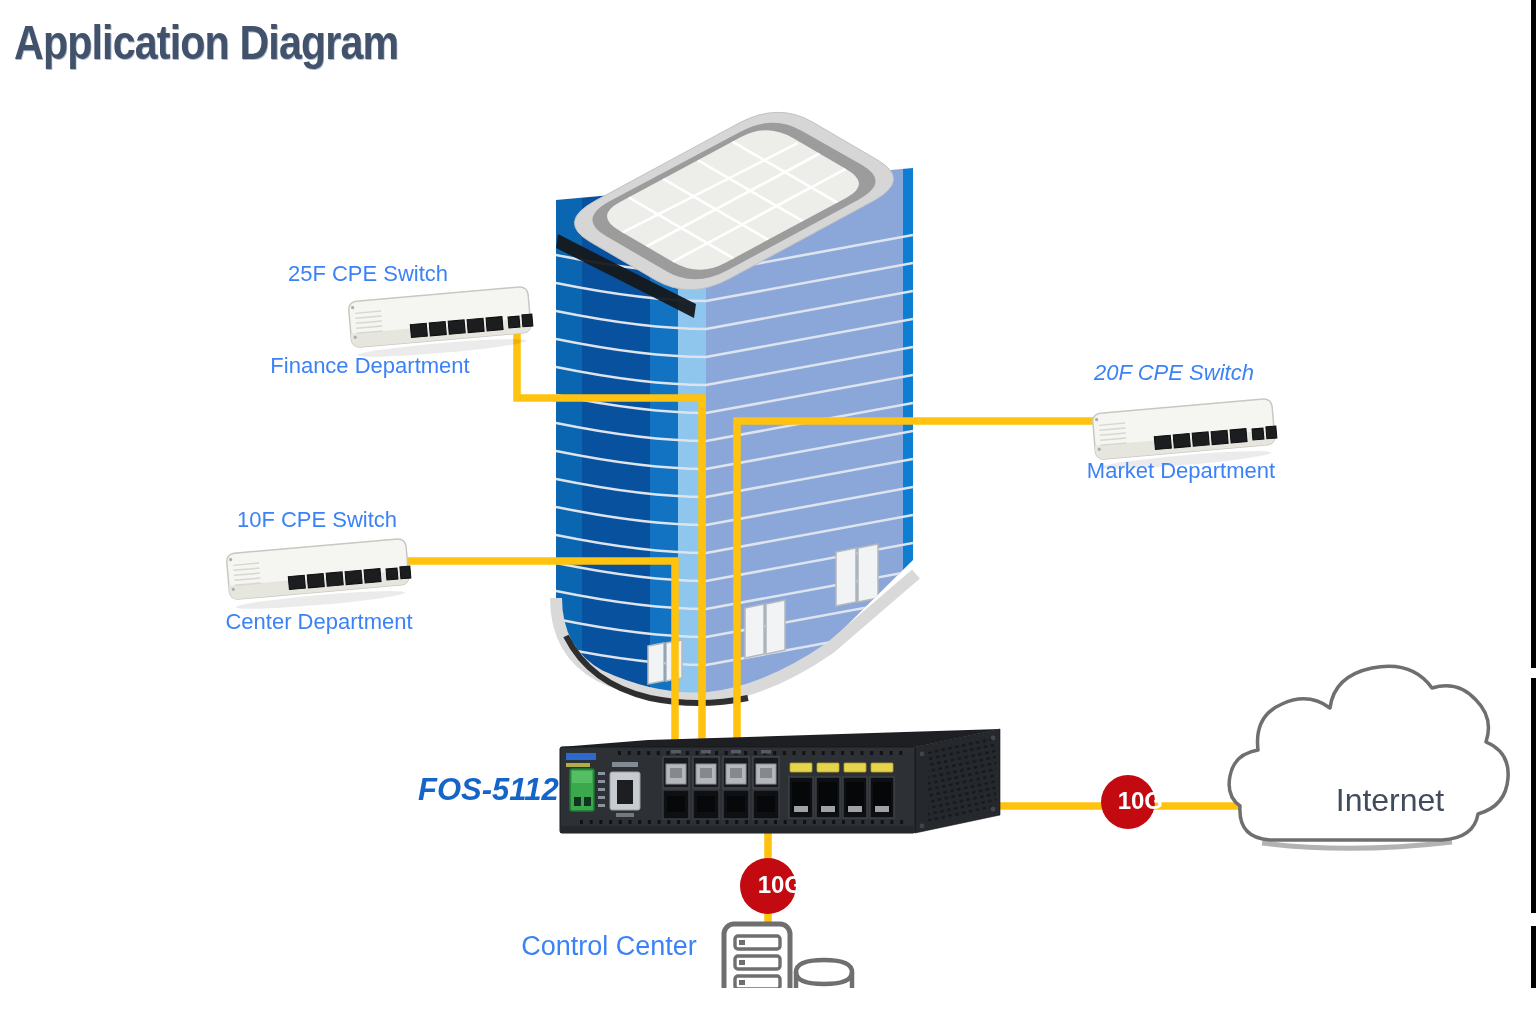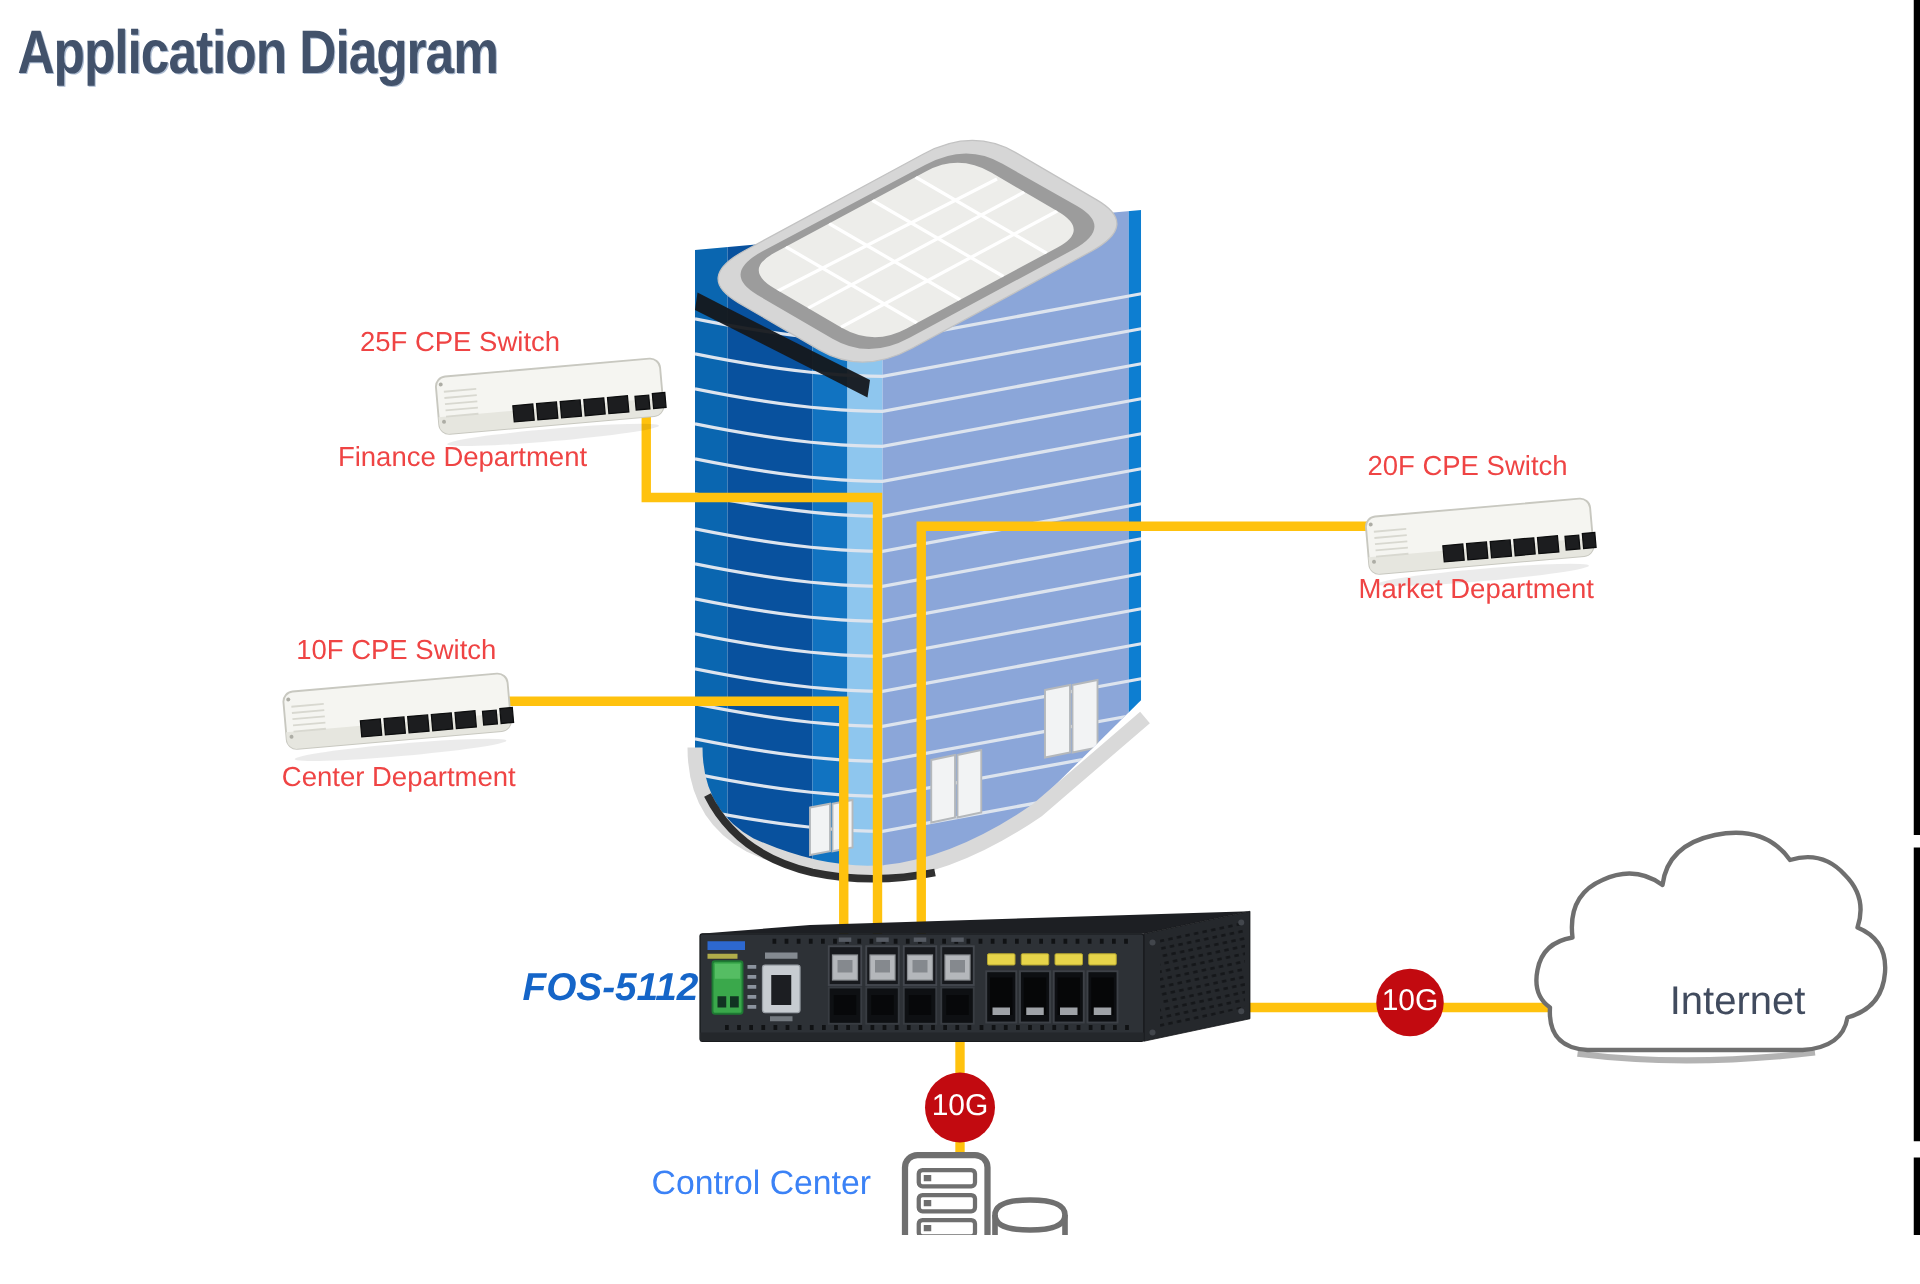--- a/index.html
+++ b/index.html
@@ -1,28 +1,28 @@
 <!DOCTYPE html>
 <html><head>
 <meta charset="utf-8">
 <style>
   html,body{margin:0;padding:0;background:#ffffff;}
   #canvas{position:relative;width:1536px;height:988px;background:#ffffff;overflow:hidden;
           font-family:"Liberation Sans",sans-serif;}
   svg{position:absolute;left:0;top:0;}
-  .txt{position:absolute;white-space:nowrap;color:#ef4444;}
+  .txt{position:absolute;white-space:nowrap;color:#3b82f6;}
   .node-label{font-size:22px;font-weight:500;transform:translateX(-50%);}
   .title{left:14px;top:14px;font-size:49px;font-weight:700;color:#42526b;
          letter-spacing:-1px;transform:scaleX(.84);transform-origin:left top;
          text-shadow:1px 1px 0 #aebdd2;}
   .model{left:418px;top:772px;font-size:31px;font-weight:700;font-style:italic;color:#1565c8;letter-spacing:0px;}
   .internet-label{left:1390px;top:782px;font-size:32px;color:#414b5e;transform:translateX(-50%);}
   .control-label{left:609px;top:931px;font-size:27px;color:#3b82f6;transform:translateX(-50%);}
-  .badge-text{position:absolute;width:70px;text-align:center;color:#ffffff;
-              font-size:24px;font-weight:400;transform:translateX(-50%);}
+  .badge-text{position:absolute;width:70px;text-align:right;color:#ffffff;
+              font-size:24px;font-weight:700;transform:translateX(-50%);}
 </style>
 </head>
 <body>
 
 <div id="canvas">
 
   <svg width="1536" height="1027" viewBox="0 0 1536 1027">
 
     <defs>
       <clipPath id="bodyClip">
@@ -321,21 +321,21 @@
       <rect x="1531" y="678" width="5" height="235"></rect>
       <rect x="1531" y="926" width="5" height="101"></rect>
     </g>
   </svg>
 
   <div class="txt title">Application Diagram</div>
 
   <div class="txt node-label" style="left:368px;top:261px;">25F CPE Switch</div>
   <div class="txt node-label" style="left:370px;top:353px;">Finance Department</div>
 
-  <div class="txt node-label" style="left:1174px;top:360px;">20F CPE Switch</div>
+  <div class="txt node-label" style="left:1174px;top:360px;font-style:italic;">20F CPE Switch</div>
   <div class="txt node-label" style="left:1181px;top:458px;">Market Department</div>
 
   <div class="txt node-label" style="left:317px;top:507px;text-align:center;">10F CPE Switch</div>
   <div class="txt node-label" style="left:319px;top:609px;">Center Department</div>
 
   <div class="txt model">FOS-5112</div>
 
   <div class="txt internet-label">Internet</div>
   <div class="txt control-label">Control Center</div>
 

